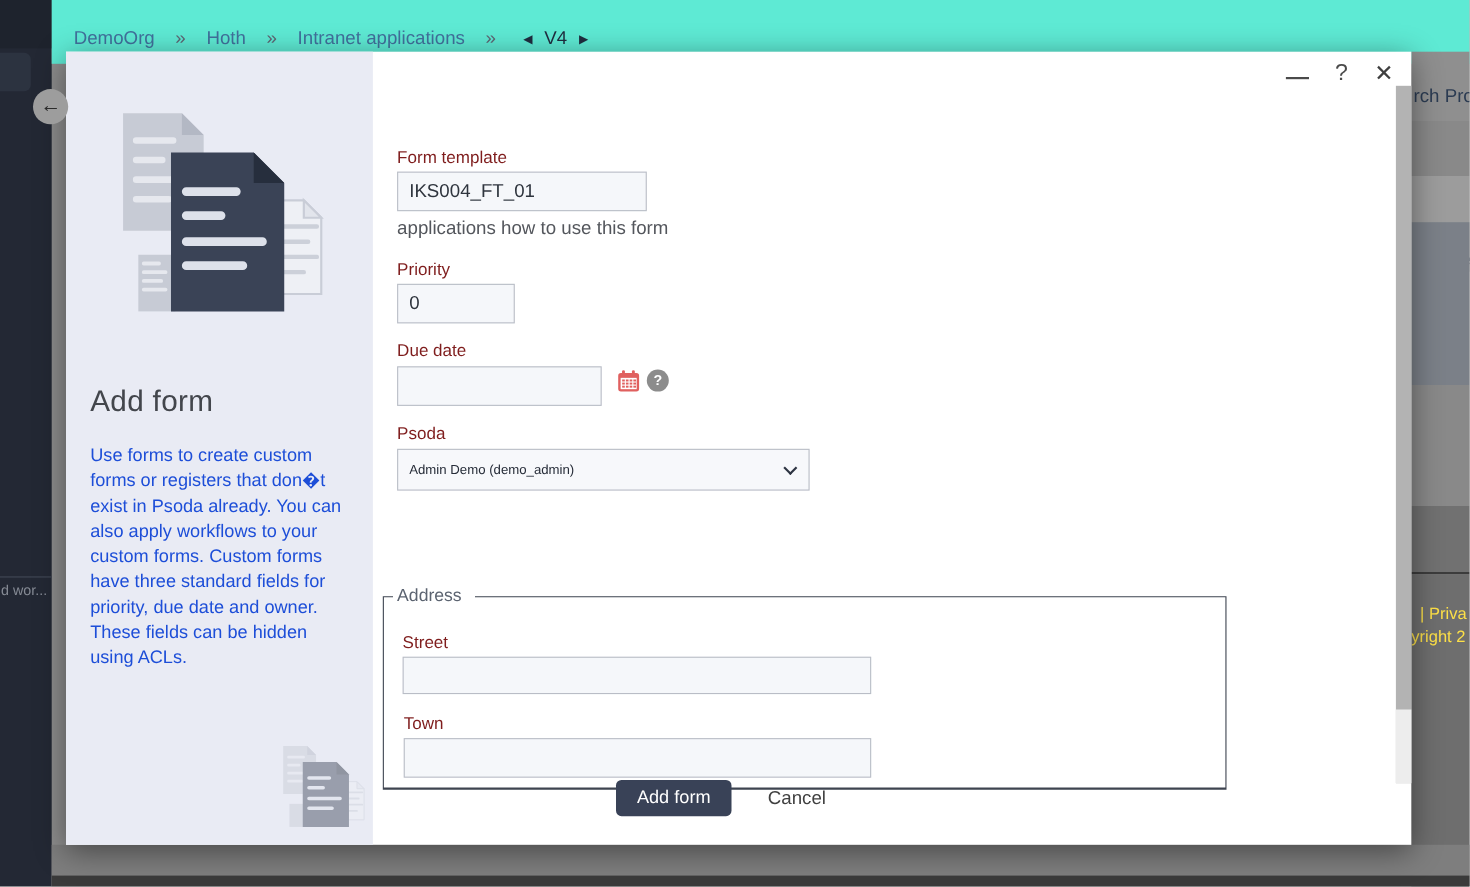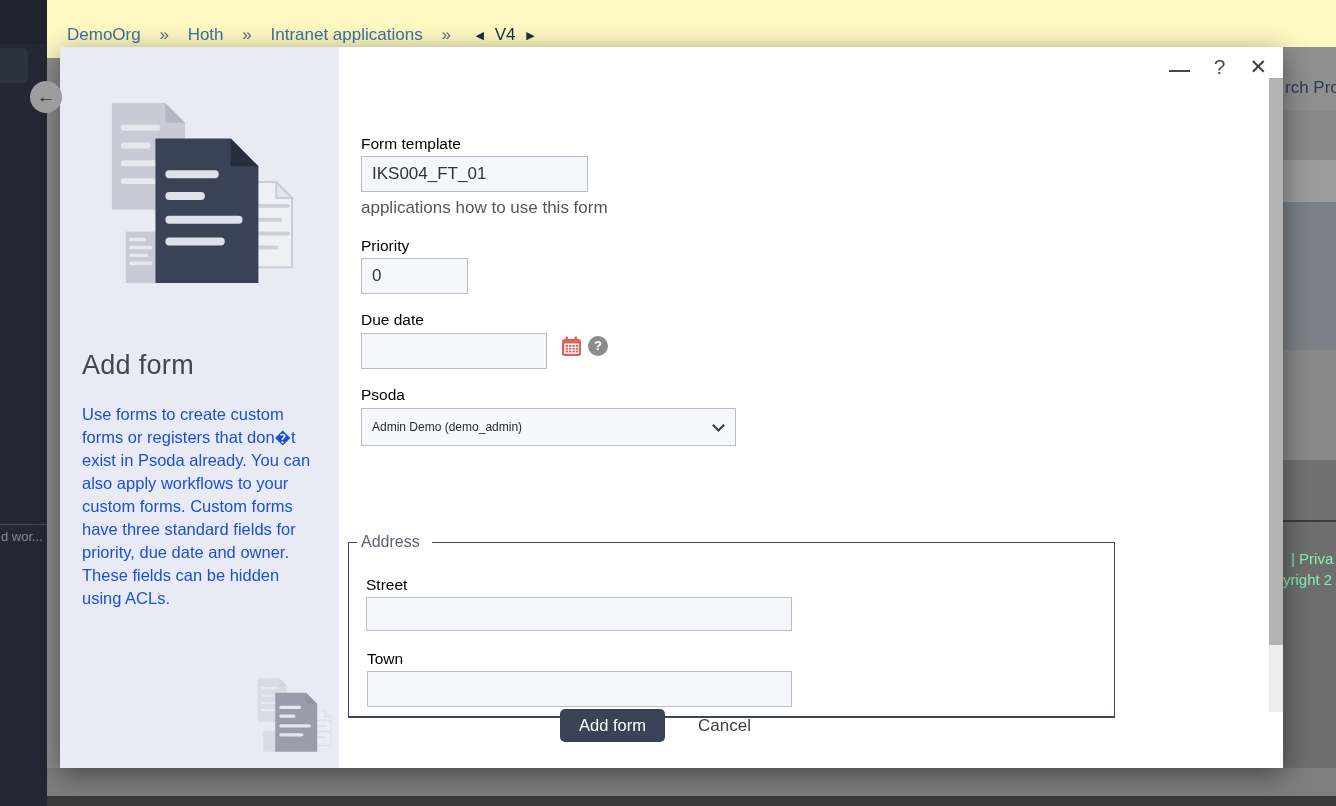--- a/index.html
+++ b/index.html
@@ -6,39 +6,39 @@
   html,body { width:1336px; height:806px; overflow:hidden; }
   body { font-family:"Liberation Sans", sans-serif; background:#8d8d8d; position:relative; }
 
   
   .sidebar { position:absolute; left:0; top:0; width:47px; height:806px; background:#232834; z-index:1;padding-left:11px; }
   .sidebar-top { position:absolute; left:0; top:0; width:47px; height:44px; background:#1e232d; }
   .sidebar-active-item { position:absolute; left:0; top:48px; width:28px; height:35px; background:#2c3340; border-radius:0 6px 6px 0; }
   .sidebar-divider { position:absolute; left:0; top:524px; width:47px; height:1px; background:#434956; }
   .sidebar-partial-text { position:absolute; left:1px; top:529px; color:#858a94; font-size:13px; white-space:nowrap; }
 
-  .top-strip { position:absolute; left:47px; top:0; width:1289px; height:58px; background:#fef9c3; z-index:2; }
+  .top-strip { position:absolute; left:47px; top:0; width:1289px; height:58px; background:#5eead4; z-index:2; }
   .top-breadcrumb { position:absolute; left:20px; top:25px; font-size:17px; white-space:nowrap; }
   .top-breadcrumb a { color:#41719c; text-decoration:none; margin-right:14px; cursor:pointer; }
   .top-breadcrumb .sep { color:#5d6774; margin-right:14px; }
   .top-breadcrumb .arrow { color:#1f2d3f; font-size:11px; vertical-align:1px; margin:0 6px; cursor:pointer; }
   .top-breadcrumb .current { color:#1f2d3f; }
 
   .right-col { position:absolute; left:1283px; top:47px; width:53px; height:759px; z-index:2; }
   .band { position:absolute; left:0; width:53px; overflow:hidden; }
   .b1 { top:0; height:63px; background:#8f8f8f; color:#2b3b52; font-size:17px; }
   .b1 span { position:absolute; left:2px; top:31px; white-space:nowrap; }
   .b2 { top:63px; height:50px; background:#898989; }
   .b3 { top:113px; height:87px; background:#9c9c9c; color:#2c3a50; font-size:15px; }
   .b3 span { position:absolute; left:1px; top:68px; white-space:nowrap; }
   .b4 { top:155px; height:148px; background:#7b8088; }
   .b5 { top:303px; height:110px; background:#898989; }
   .b6 { top:413px; height:60px; background:#717171; }
   .b7 { top:473px; height:2px; background:#3c3c3c; }
-  .b8 { top:475px; height:284px; background:#6e6e6e; color:#86efac; font-size:15px; }
+  .b8 { top:475px; height:284px; background:#6e6e6e; color:#fde047; font-size:15px; }
   .b8 .l1 { position:absolute; left:8px; top:28px; white-space:nowrap; }
   .b8 .l2 { position:absolute; left:0; top:49px; white-space:nowrap; }
 
   .bottom-strip { position:absolute; left:47px; top:768px; width:1289px; height:38px; background:#7e7e7e; z-index:2; }
   .footer-strip { position:absolute; left:47px; top:796px; width:1289px; height:10px; background:#3a3a3a; z-index:3; }
 
   .back-circle { position:absolute; left:30px; top:81px; width:32px; height:32px; border-radius:50%;
                  background:#9d9d9d; color:#2b2b2b; font-size:19px; line-height:31px; text-align:center; z-index:20; cursor:pointer; }
 
   
@@ -54,21 +54,21 @@
   .win-controls { position:absolute; top:6px; right:16px; display:flex; align-items:center; gap:24px; height:28px; }
   .minimize-bar { width:21px; height:2px; background:#4a4a4a; margin-top:8px; cursor:pointer; }
   .win-help { font-size:21px; color:#4a4a4a; cursor:pointer; }
   .win-close { font-size:21px; color:#3f3f3f; cursor:pointer; }
 
   .modal-breadcrumb { position:absolute; left:301px; top:44px; font-size:14.5px; white-space:nowrap; }
   .modal-breadcrumb a { color:#32455c; text-decoration:none; margin-right:13px; cursor:pointer; }
   .modal-breadcrumb .sep { color:#95a0ab; margin-right:13px; font-size:13px; }
   .modal-breadcrumb .cur { color:#32455c; }
 
-  .flabel { position:absolute; font-size:15.5px; color:#000000; }
+  .flabel { position:absolute; font-size:15.5px; color:#7f1d1d; }
   .lab-template { left:301px; top:88px; }
   .lab-priority { left:301px; top:190px; }
   .lab-duedate  { left:301px; top:264px; }
   .lab-owner    { left:301px; top:339px; }
 
   input.txt { background:#f5f7fa; border:1px solid #b9bdc6; font-family:"Liberation Sans",sans-serif;
               font-size:17px; color:#2f353e; padding:0 10px; position:absolute; }
   .inp-template { left:301px; top:109px; width:227px; height:36px; background:#dcdee3; border-color:#b3b6bd; color:#989ca5; }
   .instruction { position:absolute; left:301px; top:151px; font-size:17px; color:#53565c; }
   .inp-priority { left:301px; top:211px; width:107px; height:36px; }

